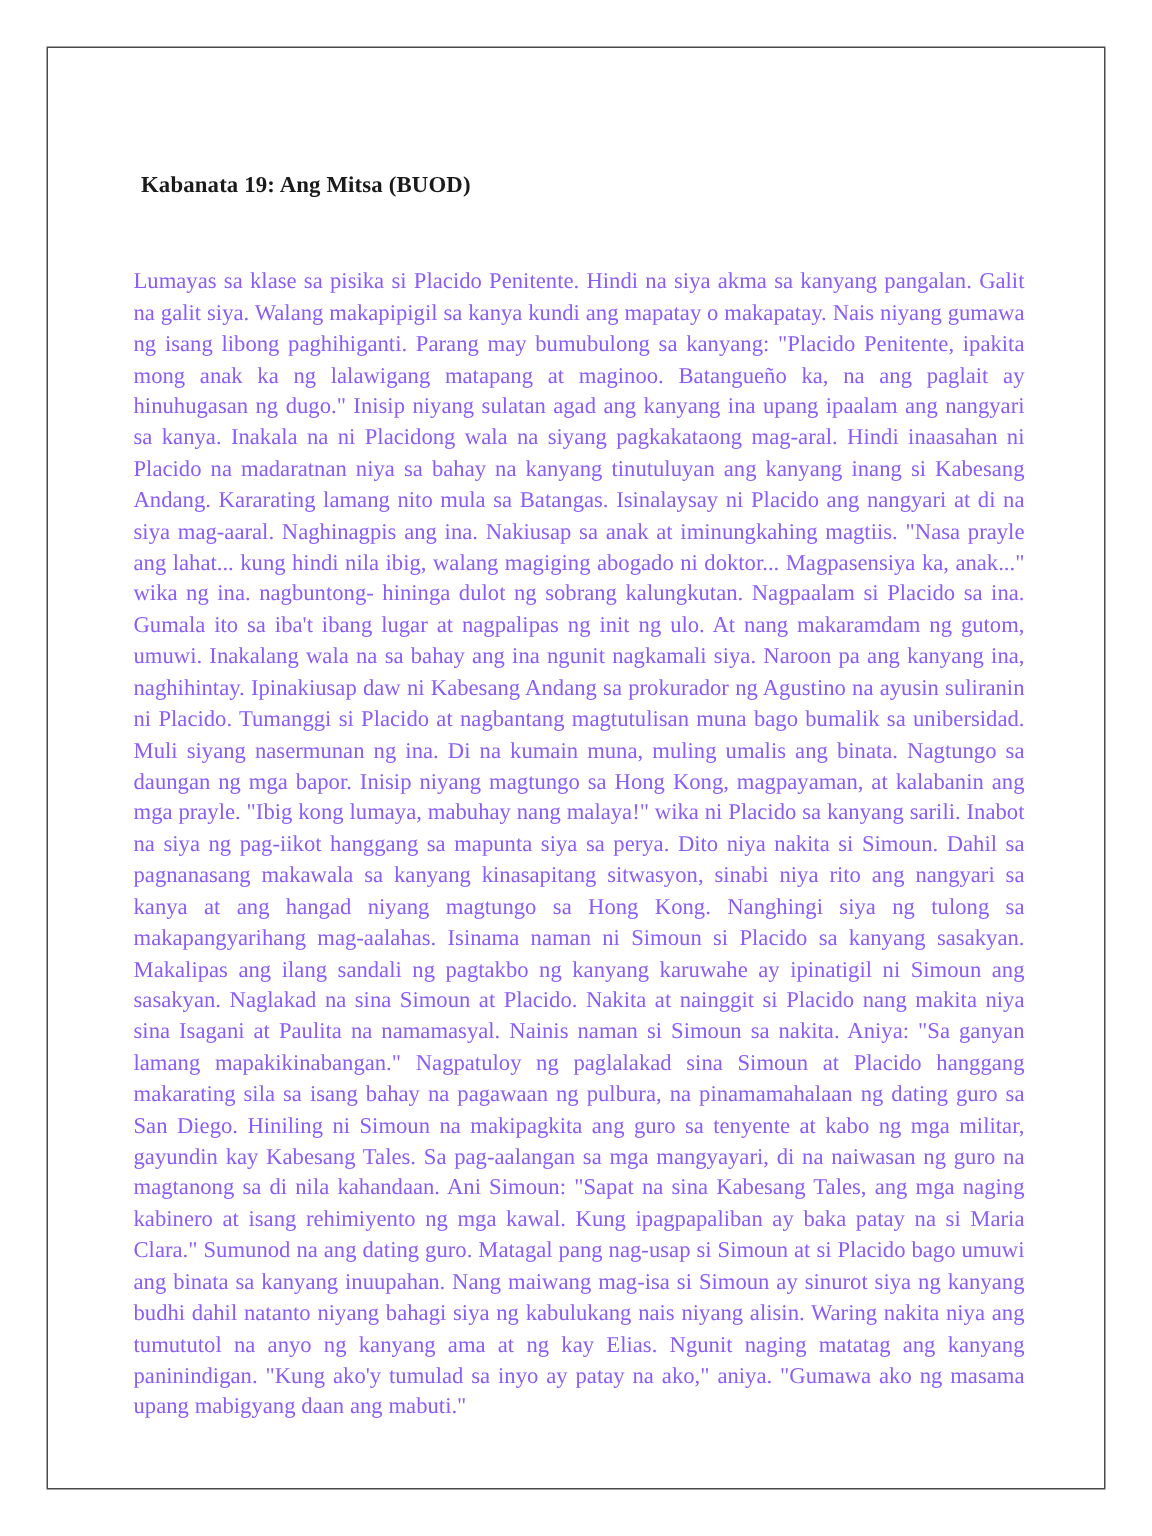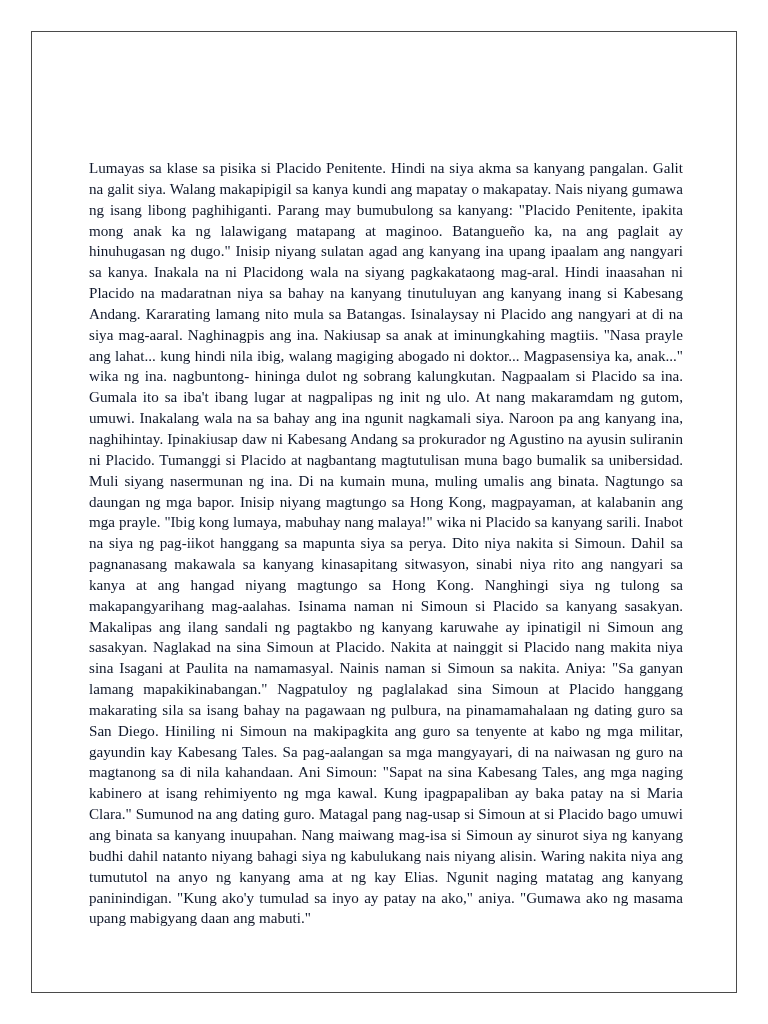--- a/index.html
+++ b/index.html
@@ -43,32 +43,33 @@
     letter-spacing: 0.1px;
     margin: 0 0 0 5px;
     white-space: nowrap;
   }
   .title-gap {
     height: 44px;
   }
   .doc-body {
     font-size: 15.1px;
     line-height: 20.85px;
-    color: #0f172a;
+    color: #8b5cf6;
     text-align: justify;
     text-justify: inter-word;
     margin: 0;
     letter-spacing: 0.01px;
     word-spacing: 0.1px;
     hyphens: none;
   }
 </style>
 </head>
 <body>
 
 <div class="page-canvas">
   <div class="page-frame">
     <div class="page-inner">
+      <h1 class="doc-title">Kabanata 19: Ang Mitsa (BUOD)</h1>
       <div class="title-gap"></div>
       <p class="doc-body">Lumayas sa klase sa pisika si Placido Penitente. Hindi na siya akma sa kanyang pangalan. Galit na galit siya. Walang makapipigil sa kanya kundi ang mapatay o makapatay. Nais niyang gumawa ng isang libong paghihiganti. Parang may bumubulong sa kanyang: "Placido Penitente, ipakita mong anak ka ng lalawigang matapang at maginoo. Batangueño ka, na ang paglait ay hinuhugasan ng dugo." Inisip niyang sulatan agad ang kanyang ina upang ipaalam ang nangyari sa kanya. Inakala na ni Placidong wala na siyang pagkakataong mag-aral. Hindi inaasahan ni Placido na madaratnan niya sa bahay na kanyang tinutuluyan ang kanyang inang si Kabesang Andang. Kararating lamang nito mula sa Batangas. Isinalaysay ni Placido ang nangyari at di na siya mag-aaral. Naghinagpis ang ina. Nakiusap sa anak at iminungkahing magtiis. "Nasa prayle ang lahat... kung hindi nila ibig, walang magiging abogado ni doktor... Magpasensiya ka, anak..." wika ng ina. nagbuntong- hininga dulot ng sobrang kalungkutan. Nagpaalam si Placido sa ina. Gumala ito sa iba't ibang lugar at nagpalipas ng init ng ulo. At nang makaramdam ng gutom, umuwi. Inakalang wala na sa bahay ang ina ngunit nagkamali siya. Naroon pa ang kanyang ina, naghihintay. Ipinakiusap daw ni Kabesang Andang sa prokurador ng Agustino na ayusin suliranin ni Placido. Tumanggi si Placido at nagbantang magtutulisan muna bago bumalik sa unibersidad. Muli siyang nasermunan ng ina. Di na kumain muna, muling umalis ang binata. Nagtungo sa daungan ng mga bapor. Inisip niyang magtungo sa Hong Kong, magpayaman, at kalabanin ang mga prayle. "Ibig kong lumaya, mabuhay nang malaya!" wika ni Placido sa kanyang sarili. Inabot na siya ng pag-iikot hanggang sa mapunta siya sa perya. Dito niya nakita si Simoun. Dahil sa pagnanasang makawala sa kanyang kinasapitang sitwasyon, sinabi niya rito ang nangyari sa kanya at ang hangad niyang magtungo sa Hong Kong. Nanghingi siya ng tulong sa makapangyarihang mag-aalahas. Isinama naman ni Simoun si Placido sa kanyang sasakyan. Makalipas ang ilang sandali ng pagtakbo ng kanyang karuwahe ay ipinatigil ni Simoun ang sasakyan. Naglakad na sina Simoun at Placido. Nakita at nainggit si Placido nang makita niya sina Isagani at Paulita na namamasyal. Nainis naman si Simoun sa nakita. Aniya: "Sa ganyan lamang mapakikinabangan."  Nagpatuloy ng paglalakad sina Simoun at Placido hanggang makarating sila sa isang bahay na pagawaan ng pulbura, na pinamamahalaan ng dating guro sa San Diego. Hiniling ni Simoun na makipagkita ang guro sa tenyente at kabo ng mga militar, gayundin kay Kabesang Tales. Sa pag-aalangan sa mga mangyayari, di na naiwasan ng guro na magtanong sa di nila kahandaan. Ani Simoun: "Sapat na sina Kabesang Tales, ang mga naging kabinero at isang rehimiyento ng mga kawal. Kung ipagpapaliban ay baka patay na si Maria Clara." Sumunod na ang dating guro. Matagal pang nag-usap si Simoun at si Placido bago umuwi ang binata sa kanyang inuupahan. Nang maiwang mag-isa si Simoun ay sinurot siya ng kanyang budhi dahil natanto niyang bahagi siya ng kabulukang nais niyang alisin. Waring nakita niya ang tumututol na anyo ng kanyang ama at ng kay Elias. Ngunit naging matatag ang kanyang paninindigan. "Kung ako'y tumulad sa inyo ay patay na ako," aniya. "Gumawa ako ng masama upang mabigyang daan ang mabuti."</p>
     </div>
   </div>
 </div>
 
 </body></html>

